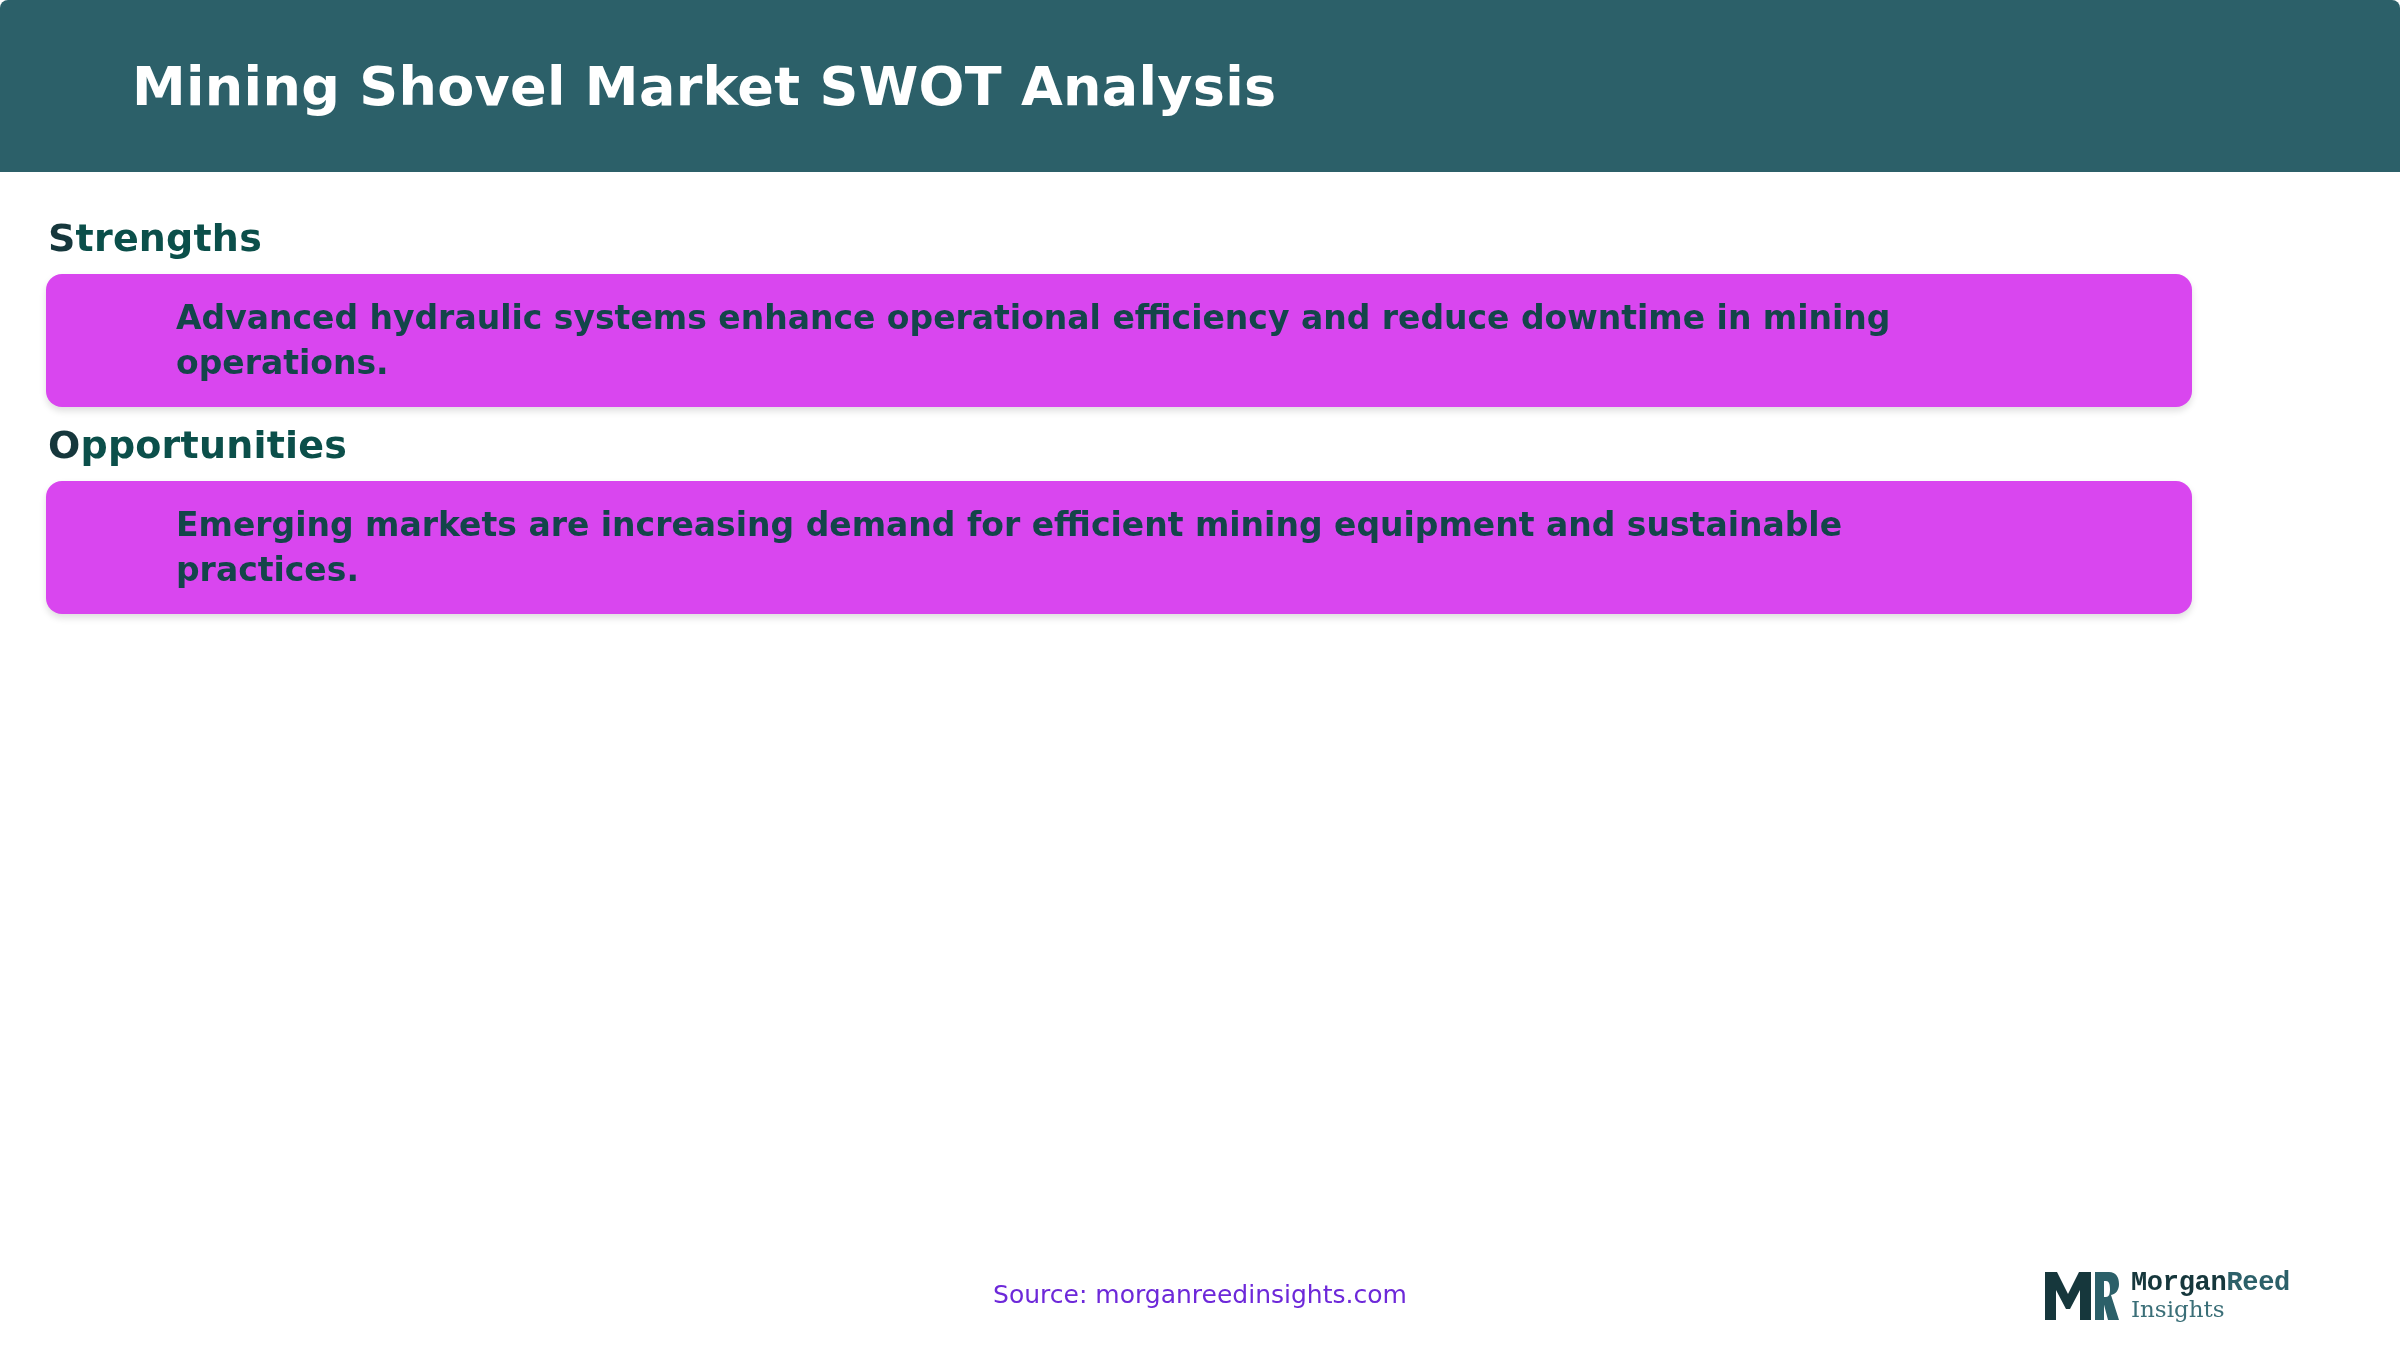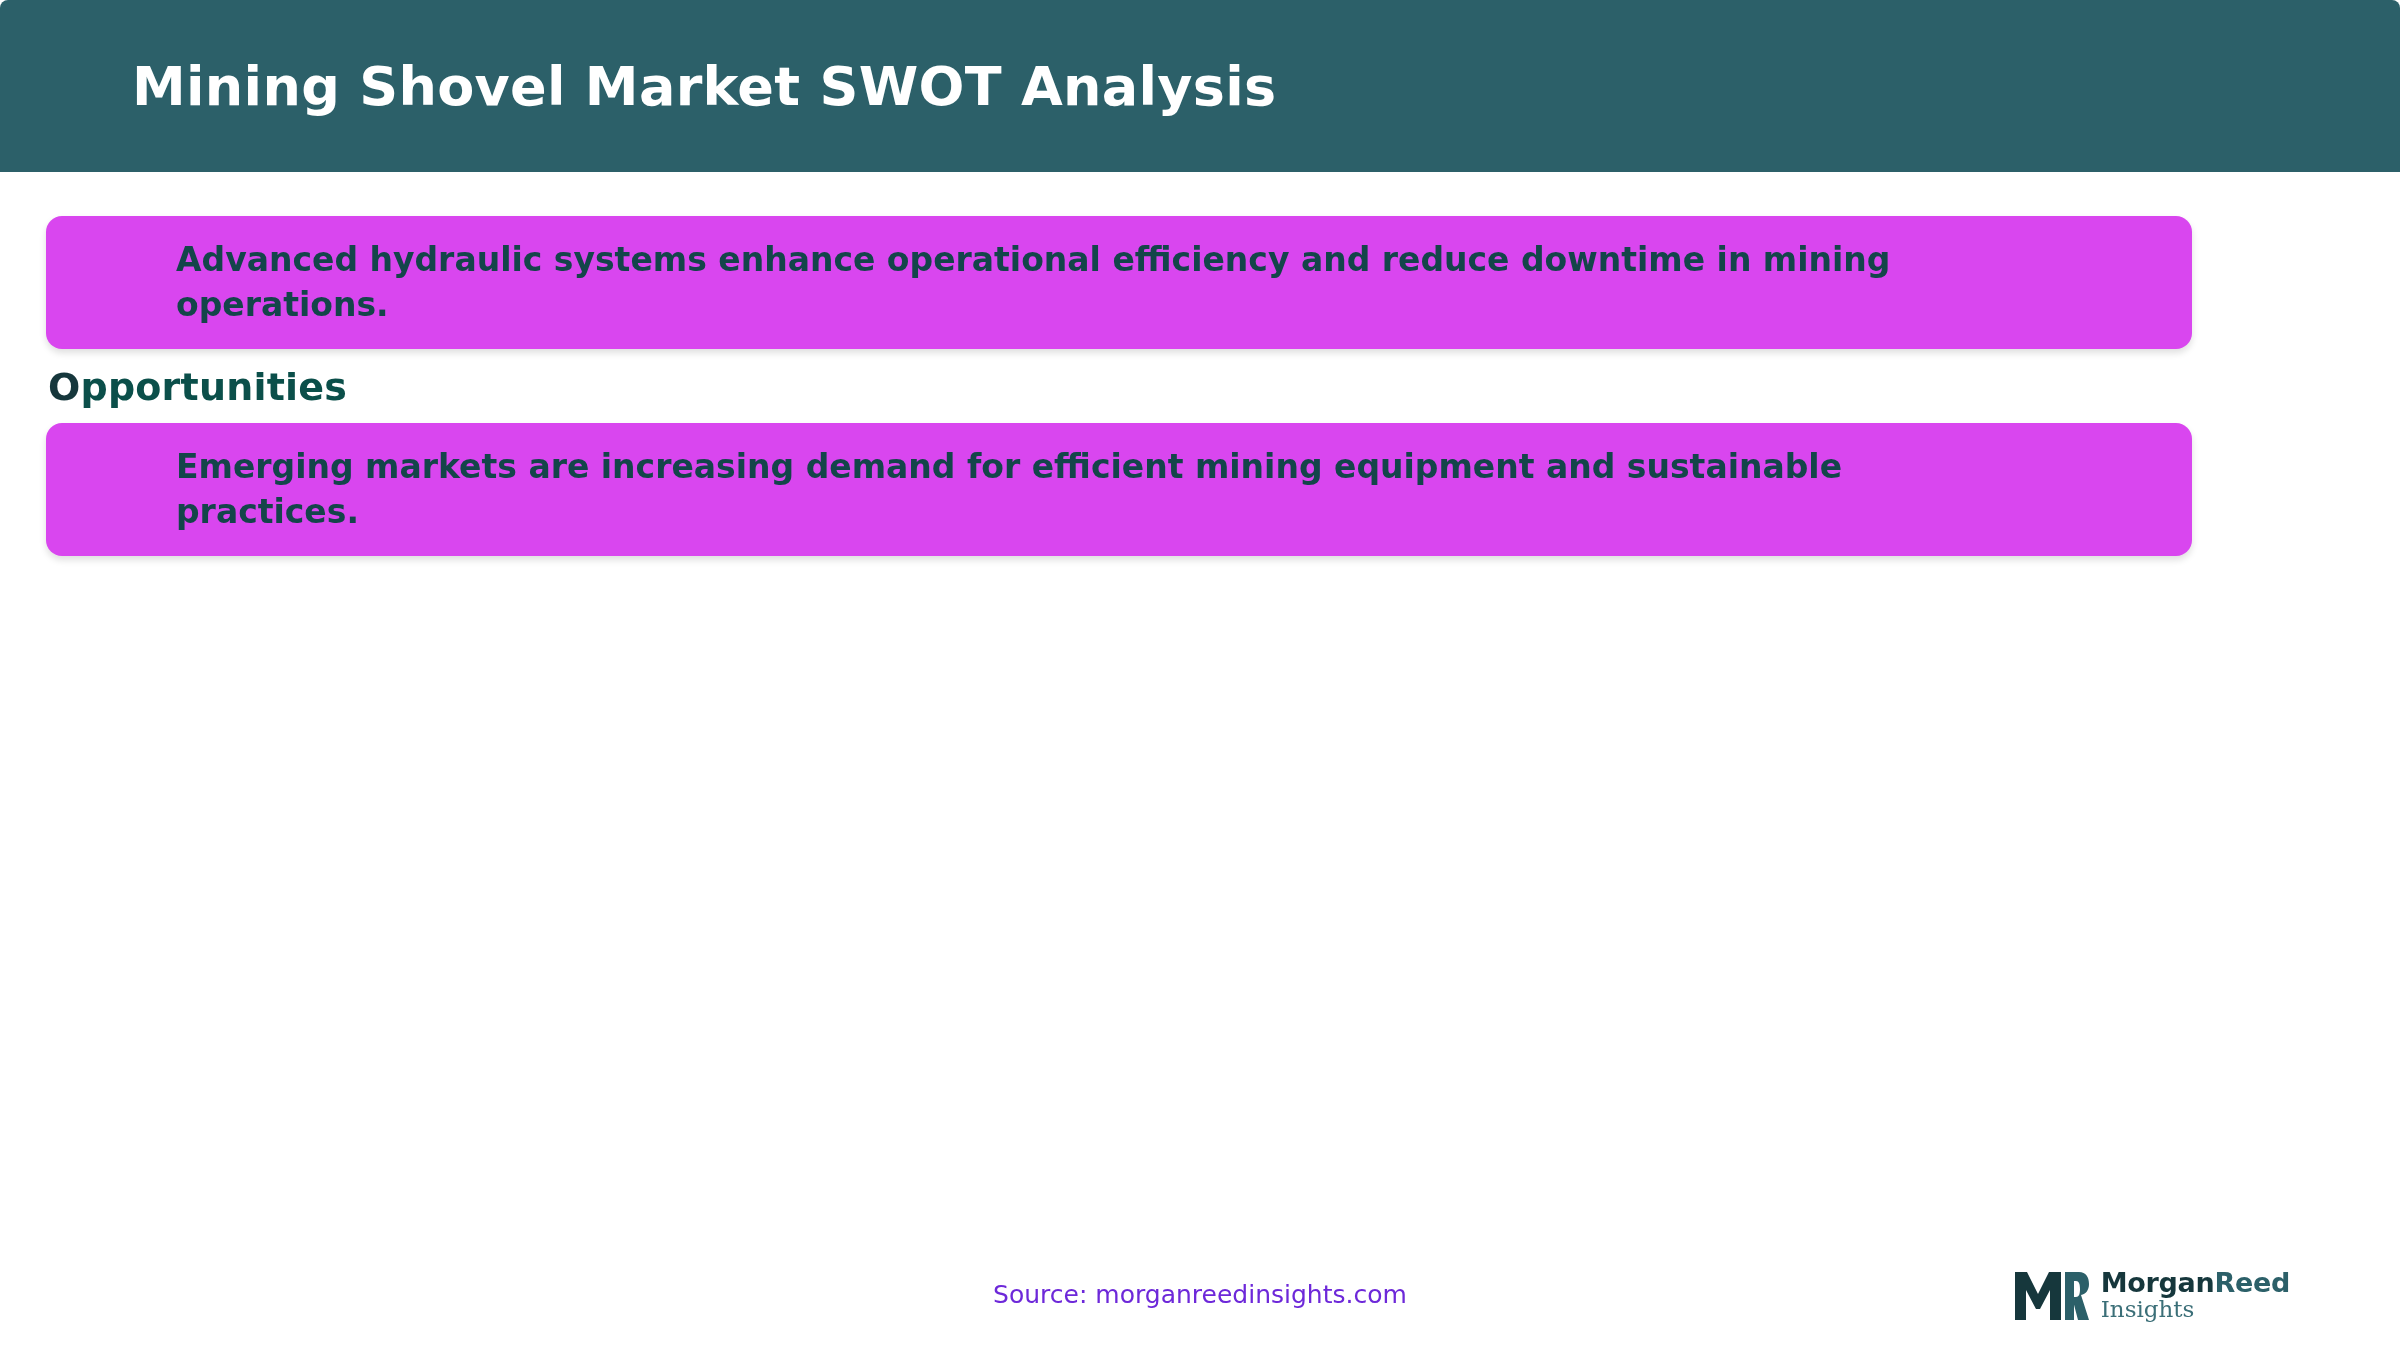--- a/index.html
+++ b/index.html
@@ -123,20 +123,21 @@
     position: relative;
   }
   .logo-text {
     line-height: 1.05;
   }
   .logo-line1 {
     font-size: 27px;
     font-weight: bold;
     color: #16373c;
     letter-spacing: -0.3px;
+    font-family: Liberation Mono, monospace;
   }
   .logo-line1 .reed {
     color: #2c6069;
   }
   .logo-line2 {
     font-size: 23px;
     color: #3b6f78;
     font-family: "DejaVu Serif", serif;
   }
 </style>
@@ -145,20 +146,21 @@
 
 <div class="card">
 
   <div class="header">
     <div class="header-title">Mining Shovel Market SWOT Analysis</div>
   </div>
 
   <div class="body">
 
     <div class="section">
+      <div class="section-title"><span class="lead">S</span><span>trengths</span></div>
       <div class="section-box">
         <div class="section-text">Advanced hydraulic systems enhance operational efficiency and reduce downtime in mining operations.</div>
       </div>
     </div>
 
 
     <div class="section">
       <div class="section-title"><span class="lead">O</span><span>pportunities</span></div>
       <div class="section-box">
         <div class="section-text">Emerging markets are increasing demand for efficient mining equipment and sustainable practices.</div>

